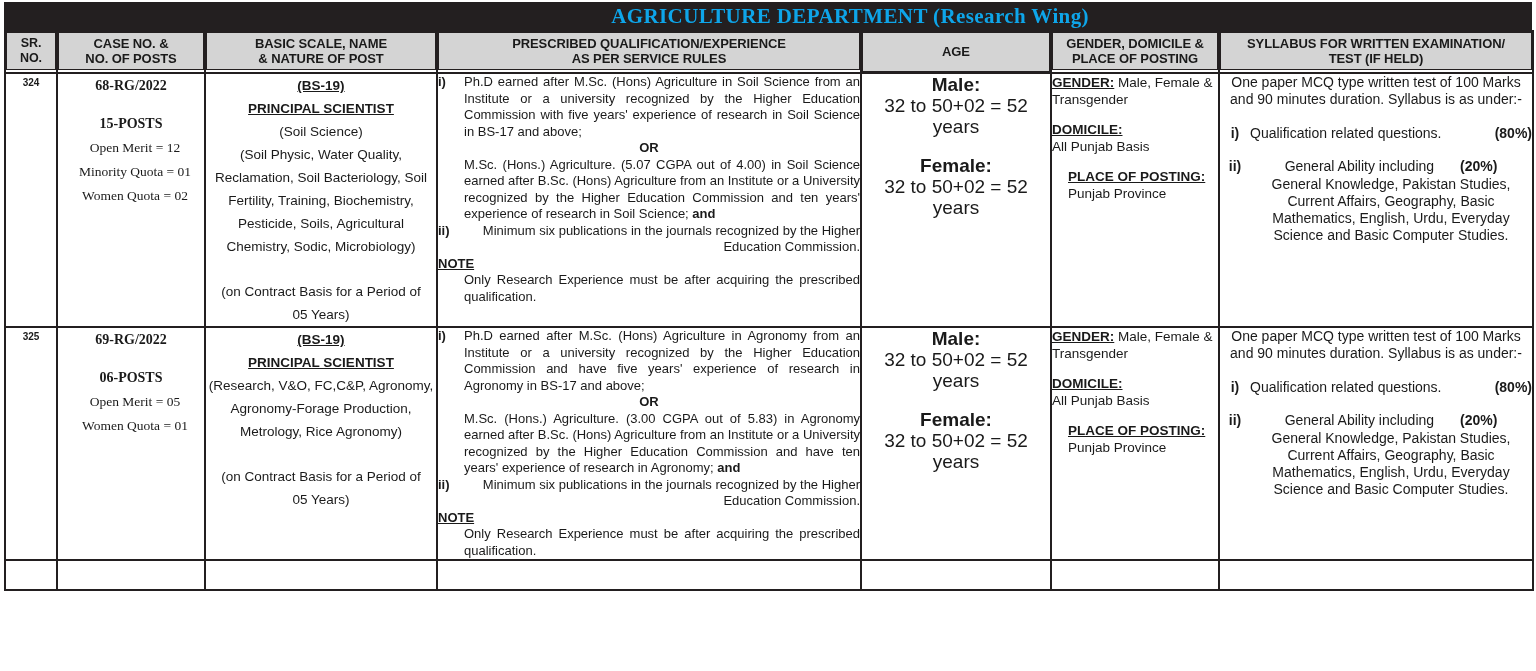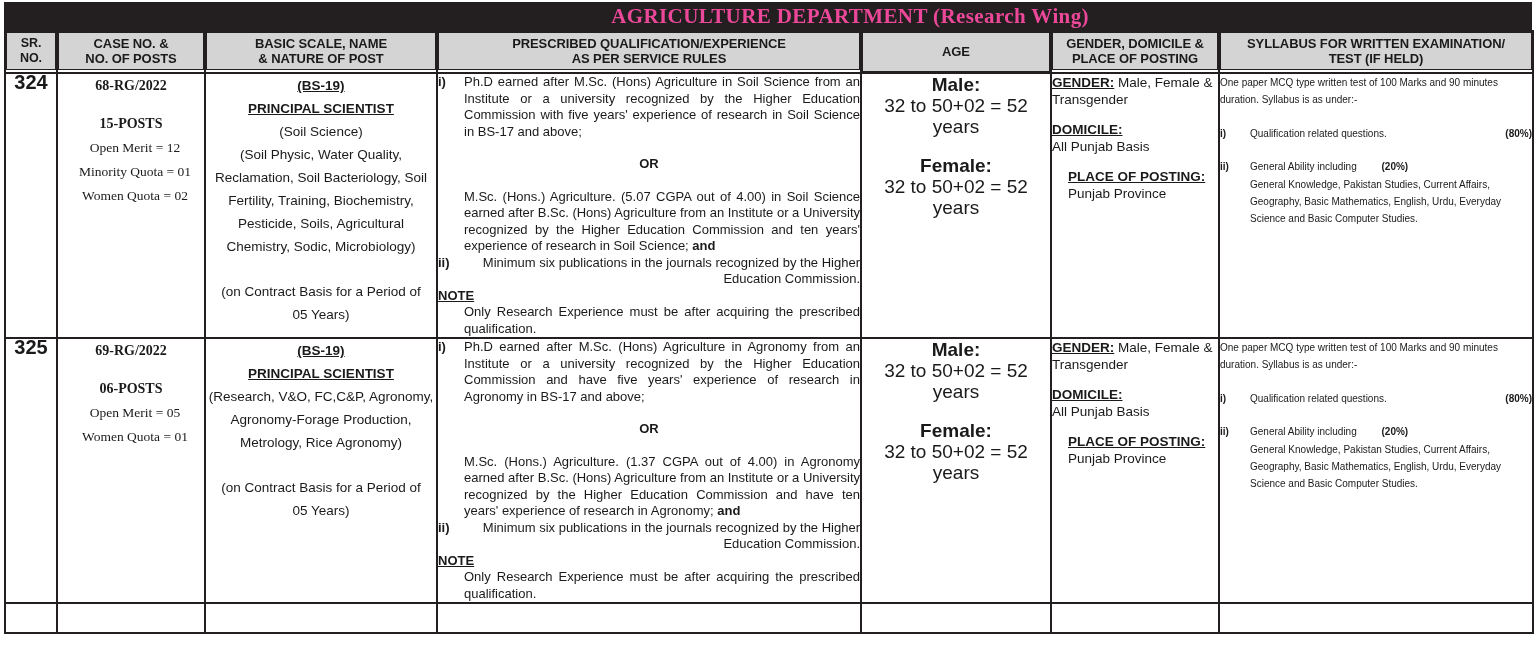--- a/index.html
+++ b/index.html
@@ -20,21 +20,21 @@
     background:#231f20;
     border:1px solid #231f20;
     display:flex;align-items:center;justify-content:flex-end;
     overflow:hidden;
   }
   .titlebar .title{
     font-family:"Liberation Serif", serif;
     font-weight:bold;
     font-size:21px;
     letter-spacing:.4px;
-    color:#ec4899;
+    color:#0ea5e9;
     padding-right:442px;
     white-space:nowrap;
     line-height:24px;
   }
 
   
   table.grid{
     border-collapse:collapse;
     width:1528px;
     margin:0 4px;
@@ -64,57 +64,57 @@
     line-height:15px;
     padding:3px 2px;
     letter-spacing:-.1px;
   }
   .hbox.small{font-size:12.5px;}
 
   
   .cell{padding:6px 6px 10px 6px;font-size:13.5px;line-height:17px;}
 
   
-  .srno{text-align:center;font-weight:bold;font-size:20px;padding-top:9px;}
+  .srno{text-align:center;font-weight:bold;font-size:10px;padding-top:9px;}
 
   
   .case{text-align:center;font-size:13.5px;line-height:24px;padding-top:8px;font-family:Liberation Serif, serif;}
   .case .bold{font-weight:bold;font-size:14px;}
   .case .gap{display:block;height:14px;}
   .case .q{display:block;text-align:center;padding-left:8px;}
 
   
   .post{text-align:center;font-size:13.5px;line-height:23px;padding-top:8px;}
   .post .u{font-weight:bold;text-decoration:underline;}
   .post .gap{display:block;height:22px;}
 
   
   .qual{font-size:13px;line-height:16.5px;padding:5px 6px 8px 6px;}
   .qual .li{display:flex;gap:0;}
   .qual .mark{flex:0 0 26px;font-weight:bold;}
   .qual .txt{flex:1 1 auto;text-align:justify;}
   .qual .txt.nojust{text-align:right;}
-  .qual .or{text-align:center;font-weight:bold;margin:16px;}
+  .qual .or{text-align:center;font-weight:bold;margin:0;}
   .qual .note{font-weight:bold;text-decoration:underline;margin-top:0;}
   .qual .noteTxt{padding-left:26px;text-align:justify;}
   .qual b{font-weight:bold;}
 
   
   .age{text-align:center;font-size:19px;line-height:21px;padding-top:6px;}
   .age .lbl{font-weight:bold;}
   .age .gap{display:block;height:18px;}
 
   
   .gdp{font-size:13.5px;line-height:17px;padding:5px 4px 8px 5px;}
   .gdp .hd{font-weight:bold;text-decoration:underline;}
   .gdp .blk{margin-bottom:13px;}
   .gdp .blk:last-child{margin-bottom:0;padding-left:16px;}
 
   
-  .syl{font-size:10px;line-height:17px;padding:5px 6px 8px 7px;}
+  .syl{font-size:14px;line-height:17px;padding:5px 6px 8px 7px;text-align:center;}
   .syl .intro{margin-bottom:17px;}
   .syl .li{display:flex;margin-bottom:16px;}
   .syl .li.last{margin-bottom:0;}
   .syl .mark{flex:0 0 30px;font-weight:bold;}
   .syl .txt{flex:1 1 auto;}
   .syl .pct{font-weight:bold;}
   .syl .row1{display:flex;justify-content:space-between;gap:10px;}
   .syl .sub{margin-top:1px;}
 
   
@@ -293,21 +293,21 @@
 
         <td class="cell qual">
           <div class="li">
             <div class="mark">i)</div>
             <div class="txt">Ph.D earned after M.Sc. (Hons) Agriculture in Agronomy from an Institute or a university recognized by the Higher Education Commission and have five years' experience of research in Agronomy in BS-17 and above;</div>
           </div>
           <div class="or">OR</div>
           <div class="li">
             <div class="mark"></div>
             <div class="txt">
-              <span>M.Sc. (Hons.) Agriculture.  (1.37 CGPA out of 4.00) in Agronomy earned after B.Sc. (Hons) Agriculture from an Institute or a University recognized by the Higher Education Commission and have ten years' experience of research in Agronomy;</span>
+              <span>M.Sc. (Hons.) Agriculture.  (3.00 CGPA out of 5.83) in Agronomy earned after B.Sc. (Hons) Agriculture from an Institute or a University recognized by the Higher Education Commission and have ten years' experience of research in Agronomy;</span>
               <b>and</b>
             </div>
           </div>
           <div class="li">
             <div class="mark">ii)</div>
             <div class="txt nojust">Minimum six publications in the journals recognized by the Higher Education Commission.</div>
           </div>
           <div class="note">NOTE</div>
           <div class="noteTxt">Only Research Experience must be after acquiring the prescribed qualification.</div>
         </td>

